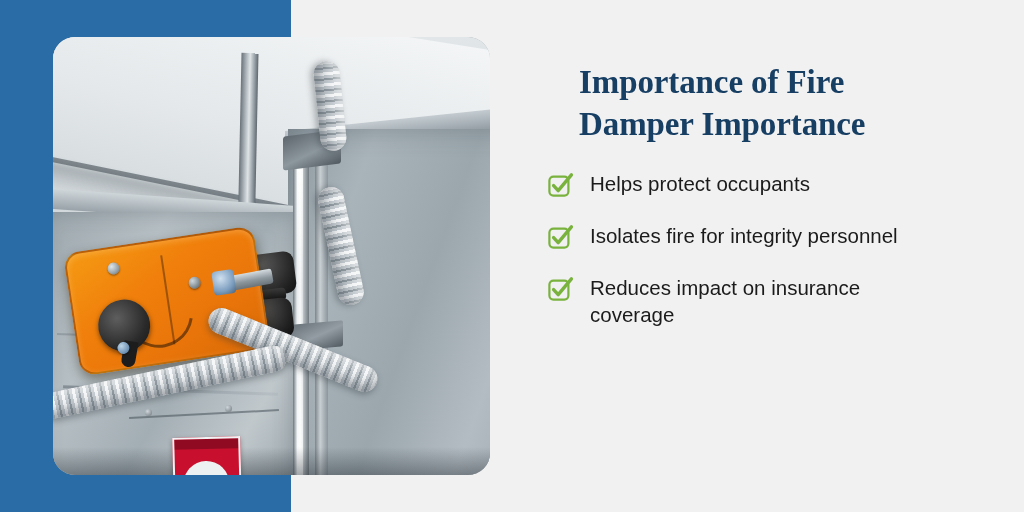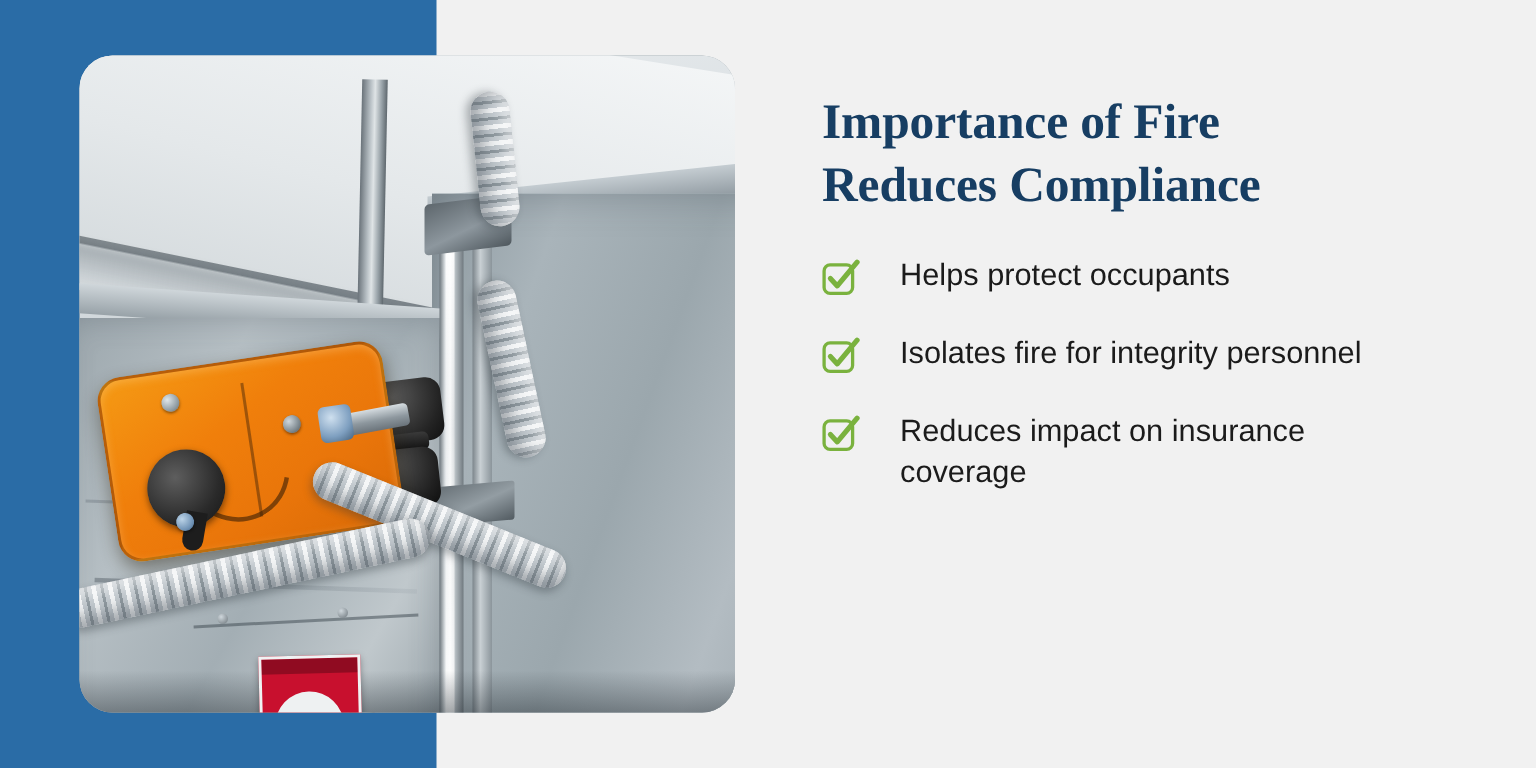--- a/index.html
+++ b/index.html
@@ -420,31 +420,31 @@
   }
   .headline {
     font-family: "Liberation Serif", serif;
     font-weight: 700;
     font-size: 33px;
     line-height: 1.26;
     color: #173e63;
     letter-spacing: -0.1px;
     margin: 0 0 26px 0;
   }
-  .headline .ln { display: block; }
+  .headline .ln { display: block; margin-left: 31px; }
 
   .checklist {
     list-style: none;
     margin: 0;
     padding: 0;
   }
   .check-item {
     display: flex;
     align-items: flex-start;
-    gap: 26px;
+    gap: 16px;
     margin-bottom: 24px;
   }
   .check-item:last-child { margin-bottom: 4px; }
 
   .check-icon {
     flex: 0 0 auto;
     width: 26px;
     height: 26px;
     position: relative;
     margin-top: 2px;
@@ -519,21 +519,21 @@
         <div class="ph-placard-dark"></div>
       </div>
 
     </div>
   </div>
 
   <div class="content">
 
     <h1 class="headline">
       <span class="ln">Importance of Fire</span>
-      <span class="ln">Reduces Compliance</span>
+      <span class="ln">Damper Importance</span>
     </h1>
 
     <ul class="checklist">
 
       <li class="check-item">
         <span class="check-icon">
           <svg width="26" height="26" viewBox="0 0 26 26" fill="none" aria-hidden="true">
             <rect x="1.4" y="3.6" width="19" height="19" rx="4" stroke="#7ab23e" stroke-width="2.2" fill="none"></rect>
             <path d="M5.6 12.6 L10.2 17.6 L23.4 1.8" stroke="#7ab23e" stroke-width="3.4" stroke-linecap="round" stroke-linejoin="round" fill="none"></path>
           </svg>

